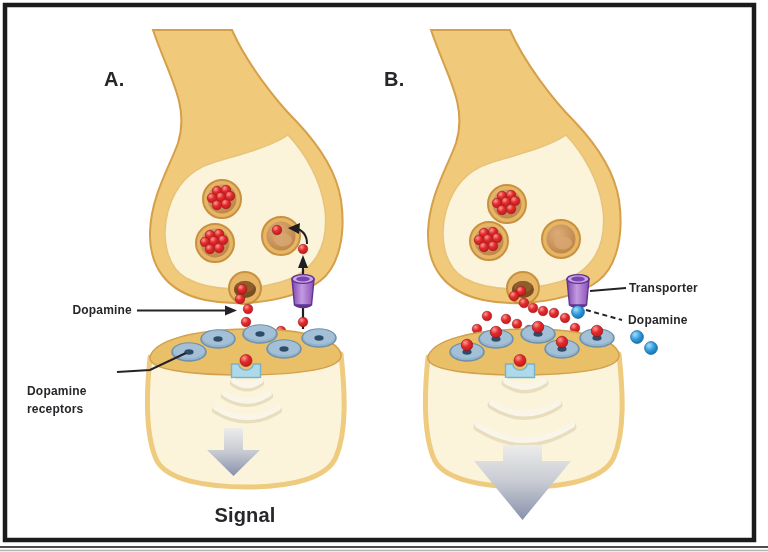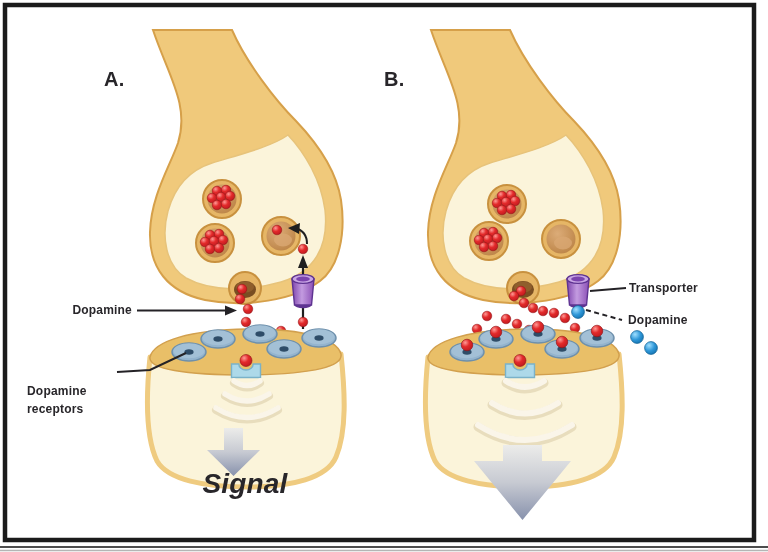--- a/index.html
+++ b/index.html
@@ -236,18 +236,18 @@
   <rect x="5" y="5" width="749" height="535" fill="none" stroke="#1B1B1B" stroke-width="4.5"></rect>
   <line x1="0" y1="547" x2="768" y2="547" stroke="#4D4D4D" stroke-width="2"></line>
   <line x1="0" y1="550.5" x2="768" y2="550.5" stroke="#B5B5B5" stroke-width="1.5"></line>
 </svg>
 
 <div class="lbl letter" style="left:104px;top:70px;">A.</div>
 <div class="lbl letter" style="left:384px;top:70px;">B.</div>
 
 <div class="lbl right" style="left:28px;top:301px;width:104px;">Dopamine</div>
 <div class="lbl" style="left:27px;top:357px;width:100px;margin-top:25px;">Dopamine receptors</div>
-<div class="lbl center" style="left:200px;top:475px;width:90px;font-size:28px;font-style:italic;">Signal</div>
+<div class="lbl center" style="left:200px;top:506px;width:90px;font-size:20px;">Signal</div>
 
 <div class="lbl" style="left:629px;top:279px;">Transporter</div>
 <div class="lbl" style="left:628px;top:311px;">Dopamine</div>
 
 </div>
 
 </body></html>

